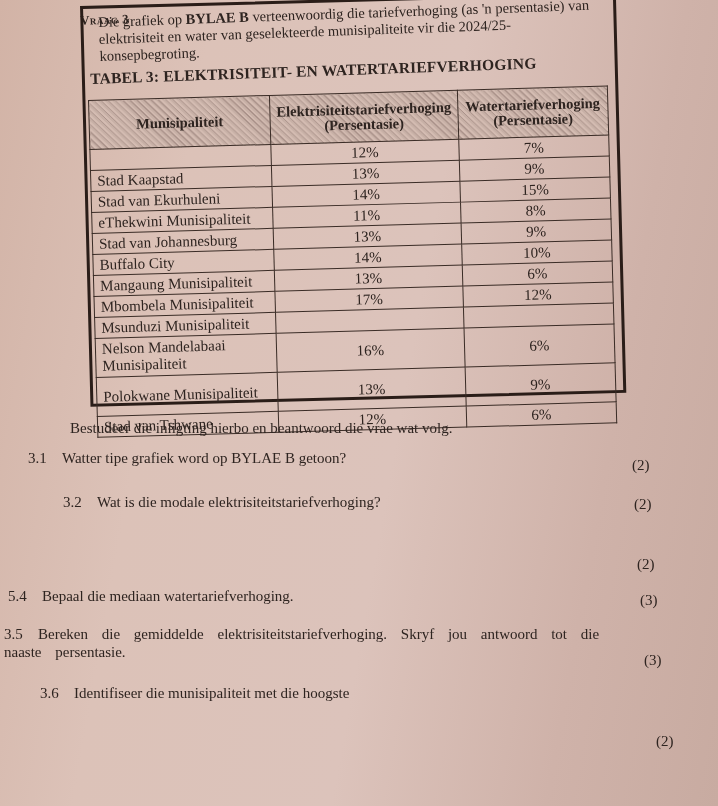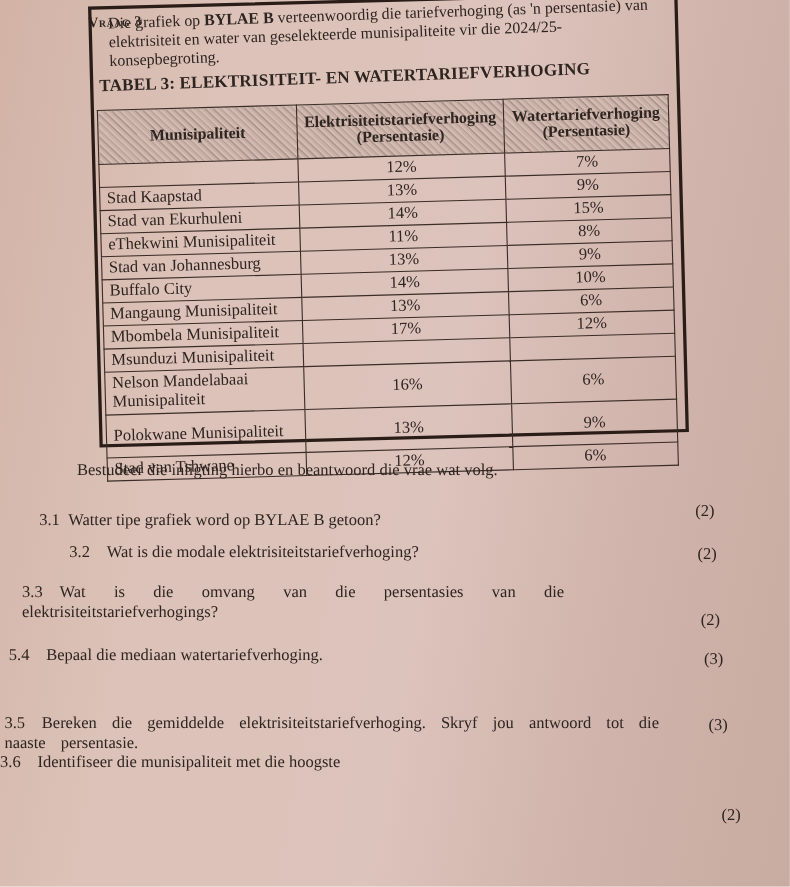--- a/index.html
+++ b/index.html
@@ -142,44 +142,41 @@
       <tr>
           <td class="name">Stad van Tshwane</td>
           <td class="num">12%</td>
           <td class="num">6%</td>
         </tr>
     </tbody>
   </table>
 
   <div class="instruction">Bestudeer die inligting hierbo en beantwoord die vrae wat volg.</div>
 
-  <div class="q" style="left:28px; top:464px;text-align:center;">
+  <div class="q" style="left:28px; top:449px;">
     <span class="num">3.1</span><span>Watter tipe grafiek word op BYLAE B getoon?</span>
   </div>
   <div class="mark" style="left:632px; top:457px;">(2)</div>
 
   <div class="q" style="left:26px; top:493px;margin-left:37px;">
     <span class="num">3.2</span><span>Wat is die modale elektrisiteitstariefverhoging?</span>
   </div>
   <div class="mark" style="left:634px; top:496px;">(2)</div>
 
-  <div class="q" style="left:20px; top:530px; width:590px; word-spacing:22px;">
-    <span class="num" style="word-spacing:0">3.3</span><span>Wat is die omvang van die persentasies van die elektrisiteitstariefverhogings?</span>
-  </div>
   <div class="mark" style="left:637px; top:556px;">(2)</div>
 
   <div class="q" style="left:8px; top:587px;">
     <span class="num">5.4</span><span>Bepaal die mediaan watertariefverhoging.</span>
   </div>
   <div class="mark" style="left:640px; top:592px;">(3)</div>
 
-  <div class="q" style="left:4px; top:625px; width:620px; word-spacing:10px;margin-top:24px;">
+  <div class="q" style="left:4px; top:625px; width:620px; word-spacing:10px;">
     <span class="num" style="word-spacing:0">3.5</span><span>Bereken die gemiddelde elektrisiteitstariefverhoging. Skryf jou antwoord tot die naaste persentasie.</span>
   </div>
   <div class="mark" style="left:644px; top:652px;">(3)</div>
 
-  <div class="q" style="left:0px; top:684px;">
+  <div class="q" style="left:0px; top:684px;padding-left:40px;">
     <span class="num">3.6</span><span>Identifiseer die munisipaliteit met die hoogste</span>
   </div>
 
   <div class="mark" style="left:656px; top:733px;">(2)</div>
 
 </div>
 
 </body></html>

